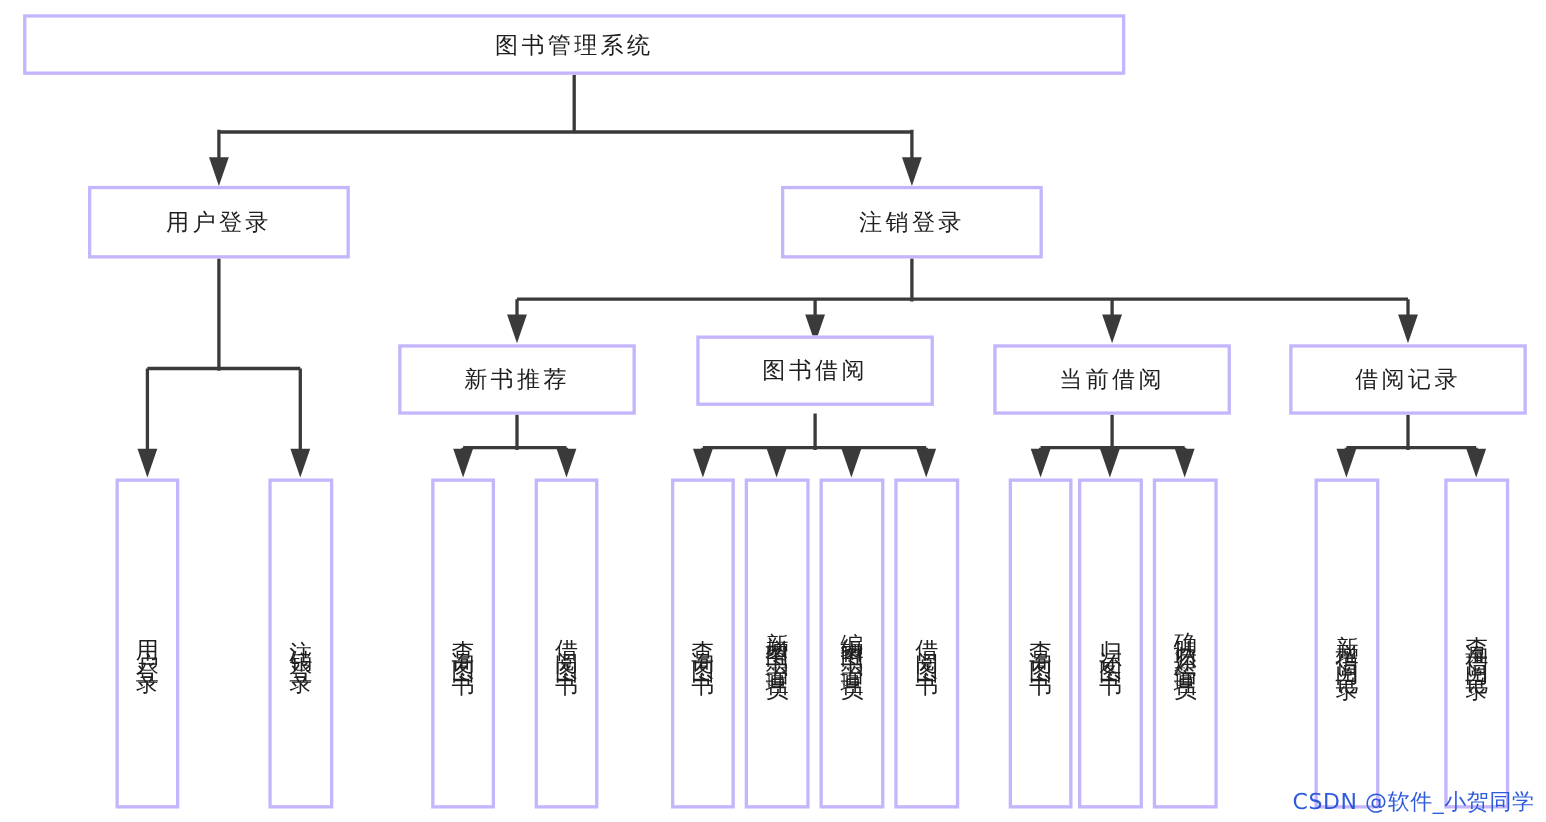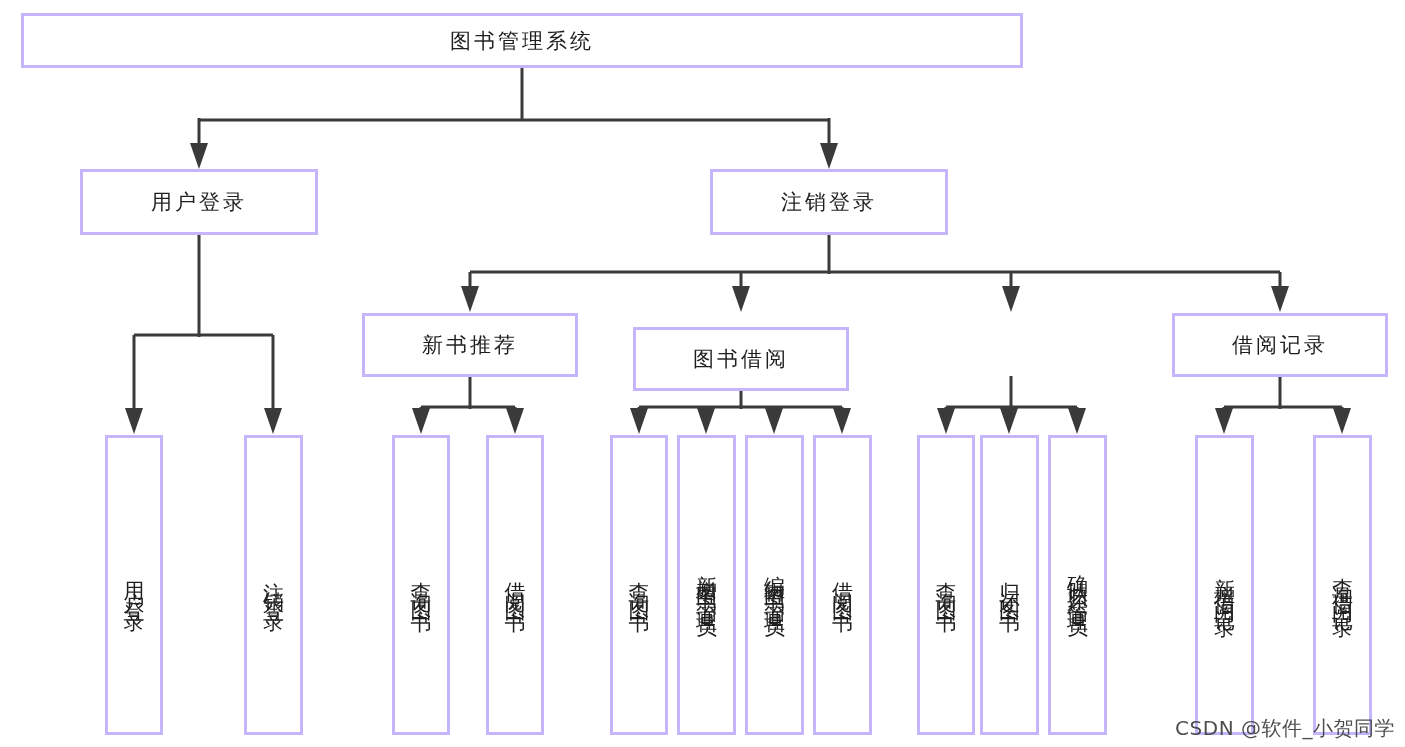--- a/index.html
+++ b/index.html
@@ -57,21 +57,21 @@
     color: #1f1f1f;
   }
   .leaf.med span  { letter-spacing: 8px; }
   .leaf.long span { letter-spacing: 6px; }
 
   
   #n-root           { left: 21px;   top: 13px;  width: 1002px; height: 55px; }
   #n-user-login     { left: 80px;   top: 169px; width: 238px;  height: 66px; }
   #n-book-mgmt      { left: 710px;  top: 169px; width: 238px;  height: 66px; }
   #n-new-book-rec   { left: 362px;  top: 313px; width: 216px;  height: 64px; }
-  #n-book-borrow    { left: 633px;  top: 327px; width: 216px;  height: 64px; }
+  #n-book-borrow    { left: 633px;  top: 305px; width: 216px;  height: 64px; }
   #n-current-borrow { left: 903px;  top: 313px; width: 216px;  height: 64px; }
   #n-borrow-record  { left: 1172px; top: 313px; width: 216px;  height: 64px; }
 
   #n-leaf-user-login     { left: 105px;  width: 58px; }
   #n-leaf-logout         { left: 244px;  width: 59px; }
   #n-leaf-query-book-1   { left: 392px;  width: 58px; }
   #n-leaf-borrow-book-1  { left: 486px;  width: 58px; }
   #n-leaf-query-book-2   { left: 610px;  width: 58px; }
   #n-leaf-add-book       { left: 677px;  width: 59px; }
   #n-leaf-edit-book      { left: 745px;  width: 59px; }
@@ -81,21 +81,21 @@
   #n-leaf-confirm-return { left: 1048px; width: 59px; }
   #n-leaf-add-record     { left: 1195px; width: 59px; }
   #n-leaf-query-record   { left: 1313px; width: 59px; }
 
   .watermark {
     position: absolute;
     right: 10px;
     top: 715px;
     font-size: 20px;
     letter-spacing: 0.5px;
-    color: #404040;
+    color: #1d4ed8;
     opacity: 0.92;
     z-index: 5;
     white-space: nowrap;
   }
 </style>
 </head>
 <body>
 
 <div class="canvas">
 
@@ -167,20 +167,23 @@
   <div class="box h" id="n-book-mgmt">
     <span>注销登录</span>
   </div>
 
   <div class="box h" id="n-new-book-rec">
     <span>新书推荐</span>
   </div>
   <div class="box h" id="n-book-borrow">
     <span>图书借阅</span>
   </div>
+  <div class="box h" id="n-current-borrow">
+    <span>当前借阅</span>
+  </div>
   <div class="box h" id="n-borrow-record">
     <span>借阅记录</span>
   </div>
 
   <div class="box leaf" id="n-leaf-user-login">
     <span>用户登录</span>
   </div>
   <div class="box leaf" id="n-leaf-logout">
     <span>注销登录</span>
   </div>

